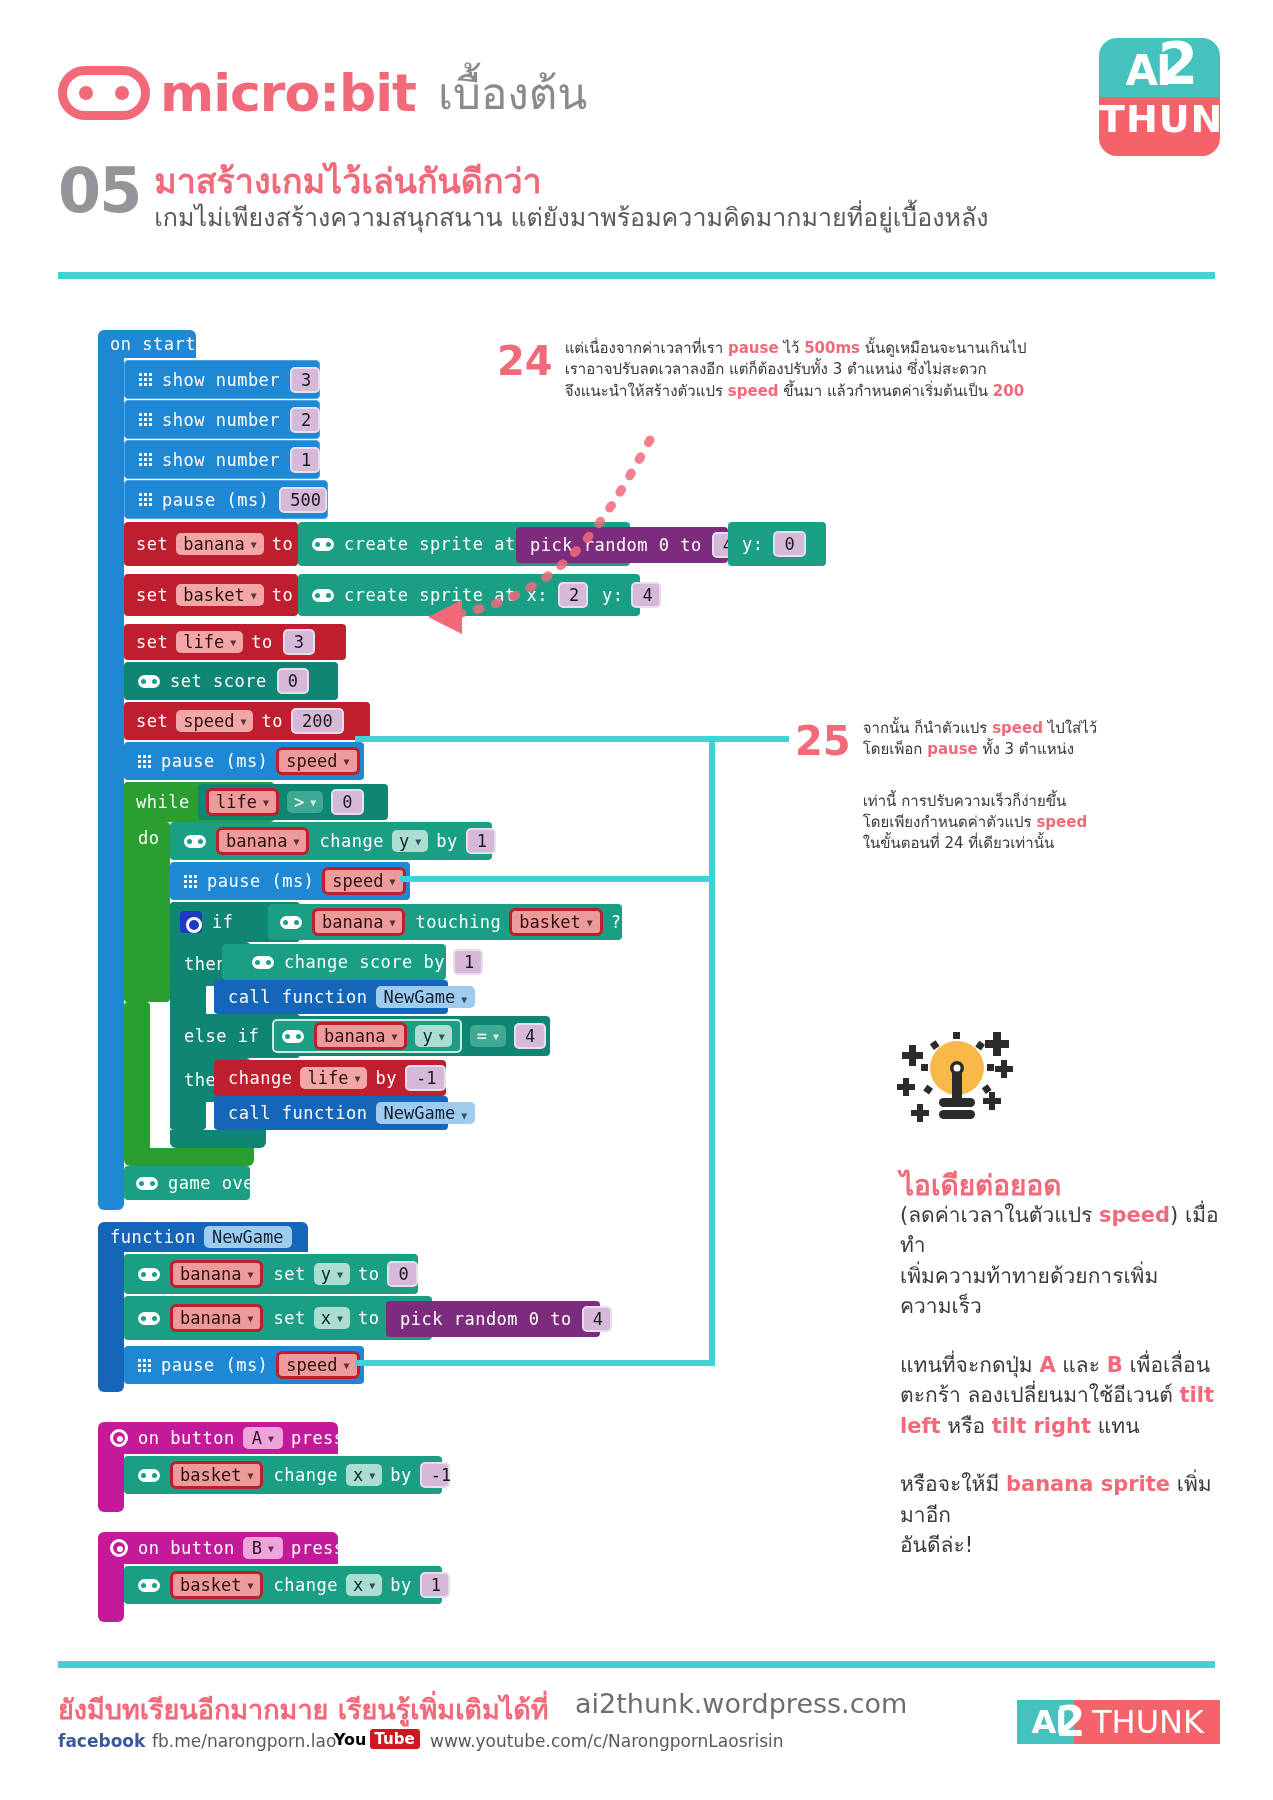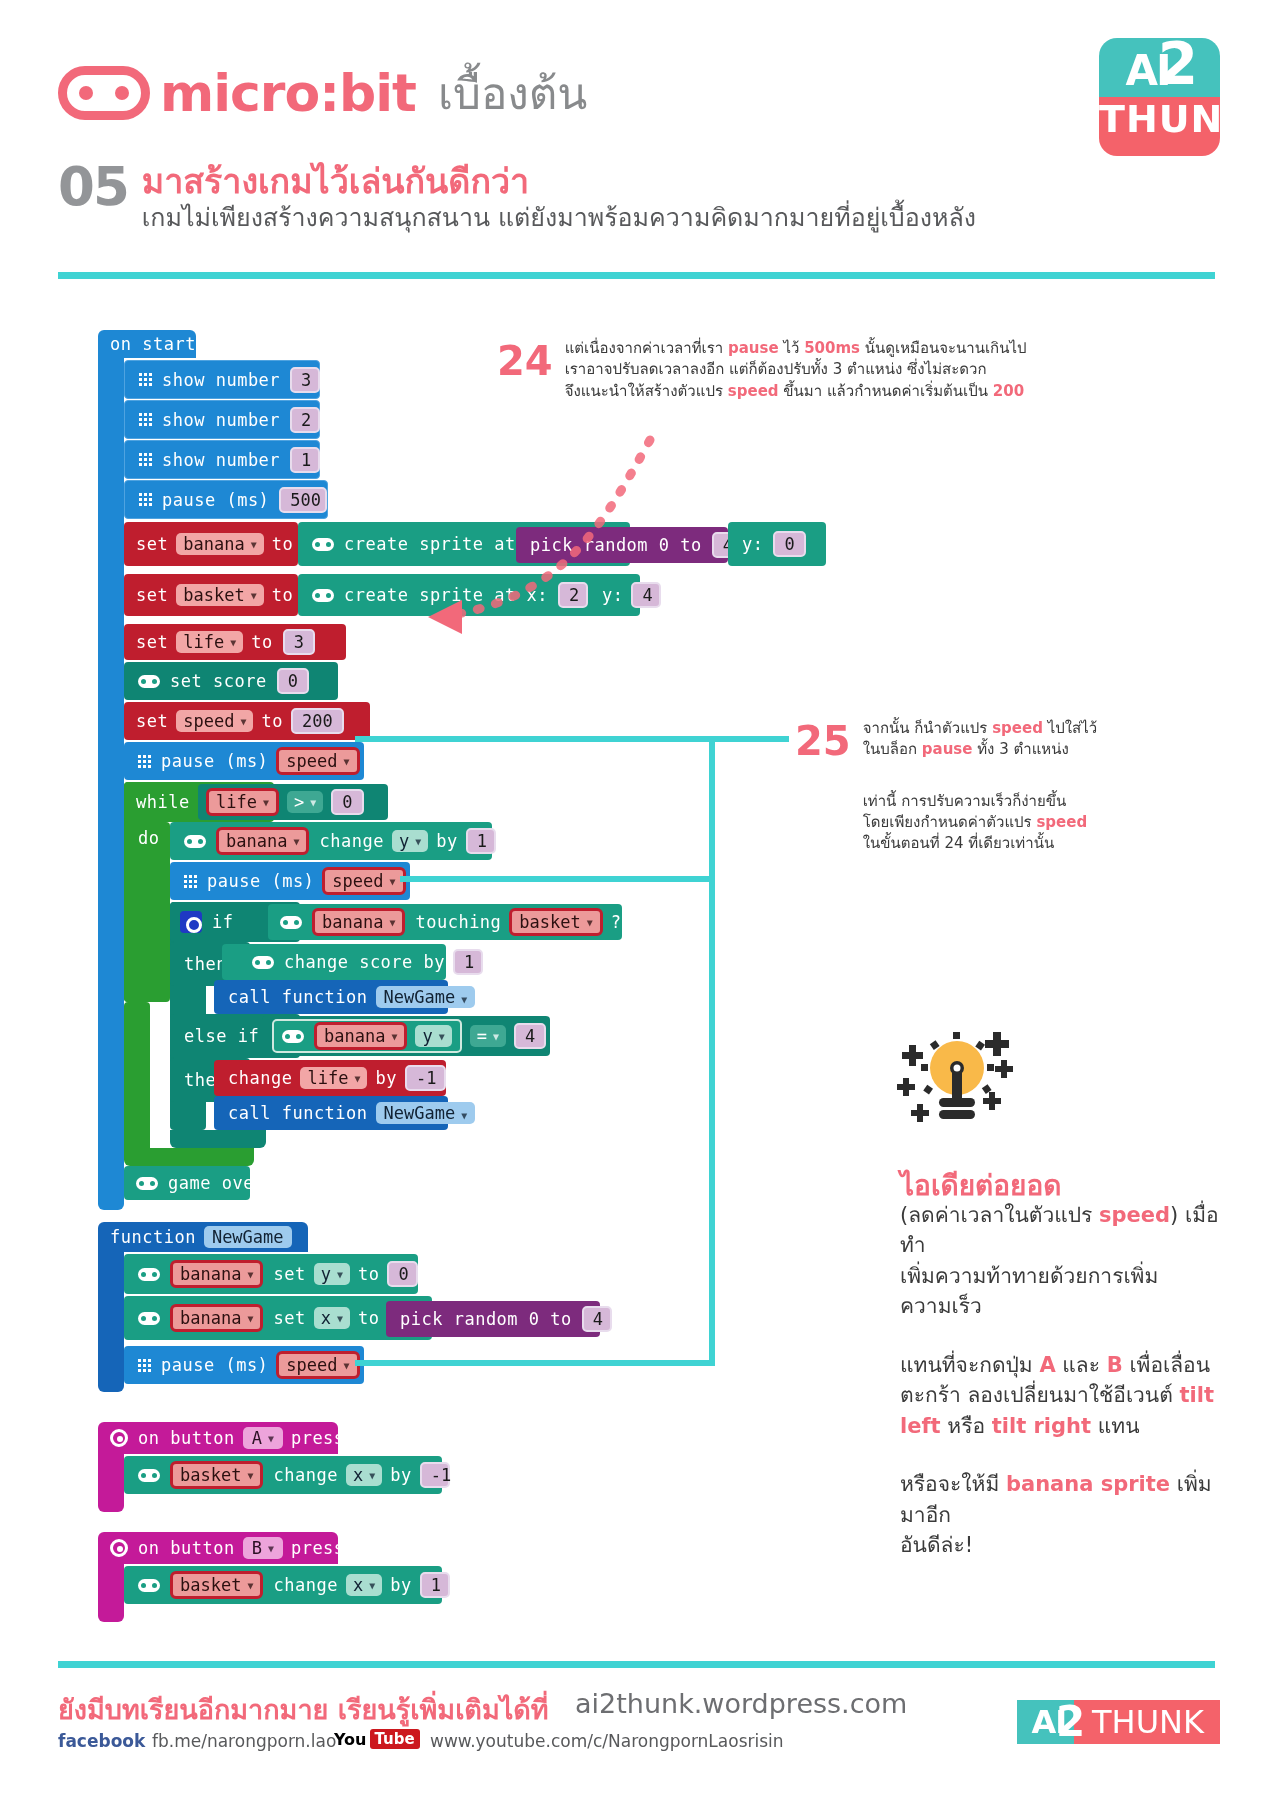--- a/index.html
+++ b/index.html
@@ -20,21 +20,21 @@
   .ai2-badge { position:absolute; right:53px; top:38px; width:121px; height:118px; border-radius:18px; overflow:hidden; }
   .ai2-top { height:50%; background:#45c2bd; position:relative; }
   .ai2-bot { height:50%; background:#f4626a; position:relative; }
   .ai2-txt { position:absolute; width:100%; text-align:center; color:#fff; font-weight:bold; }
   .ai2-ai { top:8px; font-size:42px; letter-spacing:-2px; left:-12px; }
   .ai2-2 { font-size:58px; font-weight:bold; color:#fff; position:absolute; right:22px; top:-8px; z-index:3; }
   .ai2-th { top:0px; font-size:38px; letter-spacing:1px; }
 
   
   .title-wrap { position:absolute; left:58px; top:162px; display:flex; align-items:flex-start; }
-  .num05 { font-size:53px; font-weight:bold; color:#939598; line-height:0.95; margin-right:14px; letter-spacing:-2px; }
+  .num05 { font-size:62px; font-weight:bold; color:#939598; line-height:0.95; margin-right:14px; letter-spacing:-2px; }
   .t-main { font-size:34px; color:#f2697a; font-weight:bold; line-height:1.15; }
   .t-sub { font-size:25px; color:#58595b; line-height:1.2; margin-top:2px; }
   .rule { position:absolute; left:58px; width:1157px; height:7px; background:#3fd3d3; }
   .rule.top { top:272px; }
   .rule.bot { top:1661px; }
 
   
   .canvas { position:absolute; left:0; top:0; width:1273px; height:1800px; }
   .blk { position:absolute; font-family:"DejaVu Sans Mono", monospace; color:#fff;
          display:flex; align-items:center; border-radius:4px; white-space:nowrap; }
@@ -558,21 +558,21 @@
       <div><span>จึงแนะนำให้สร้างตัวแปร </span><span class="hi">speed</span><span> ขึ้นมา แล้วกำหนดค่าเริ่มต้นเป็น </span><span class="hi">200</span></div>
     </div>
   </div>
 </div>
 
 <div class="ann" style="left:795px; top:718px;">
   <div style="display:flex; align-items:flex-start;">
     <div class="ann-num" style="margin-right:12px;">25</div>
     <div class="ann-txt" style="width:330px;">
       <div><span>จากนั้น ก็นำตัวแปร </span><span class="hi">speed</span><span> ไปใส่ไว้</span></div>
-      <div><span>ในบล็อก </span><span class="hi">pause</span><span> ทั้ง 3 ตำแหน่ง</span></div>
+      <div><span>โดยเพ็อก </span><span class="hi">pause</span><span> ทั้ง 3 ตำแหน่ง</span></div>
       <div style="height:30px;"></div>
       <div><span>เท่านี้ การปรับความเร็วก็ง่ายขึ้น</span></div>
       <div><span>โดยเพียงกำหนดค่าตัวแปร </span><span class="hi">speed</span></div>
       <div><span>ในขั้นตอนที่ 24 ที่เดียวเท่านั้น</span></div>
     </div>
   </div>
 </div>
 
 <div class="bulb-wrap">
   <svg width="120" height="110" viewBox="0 0 120 110">

